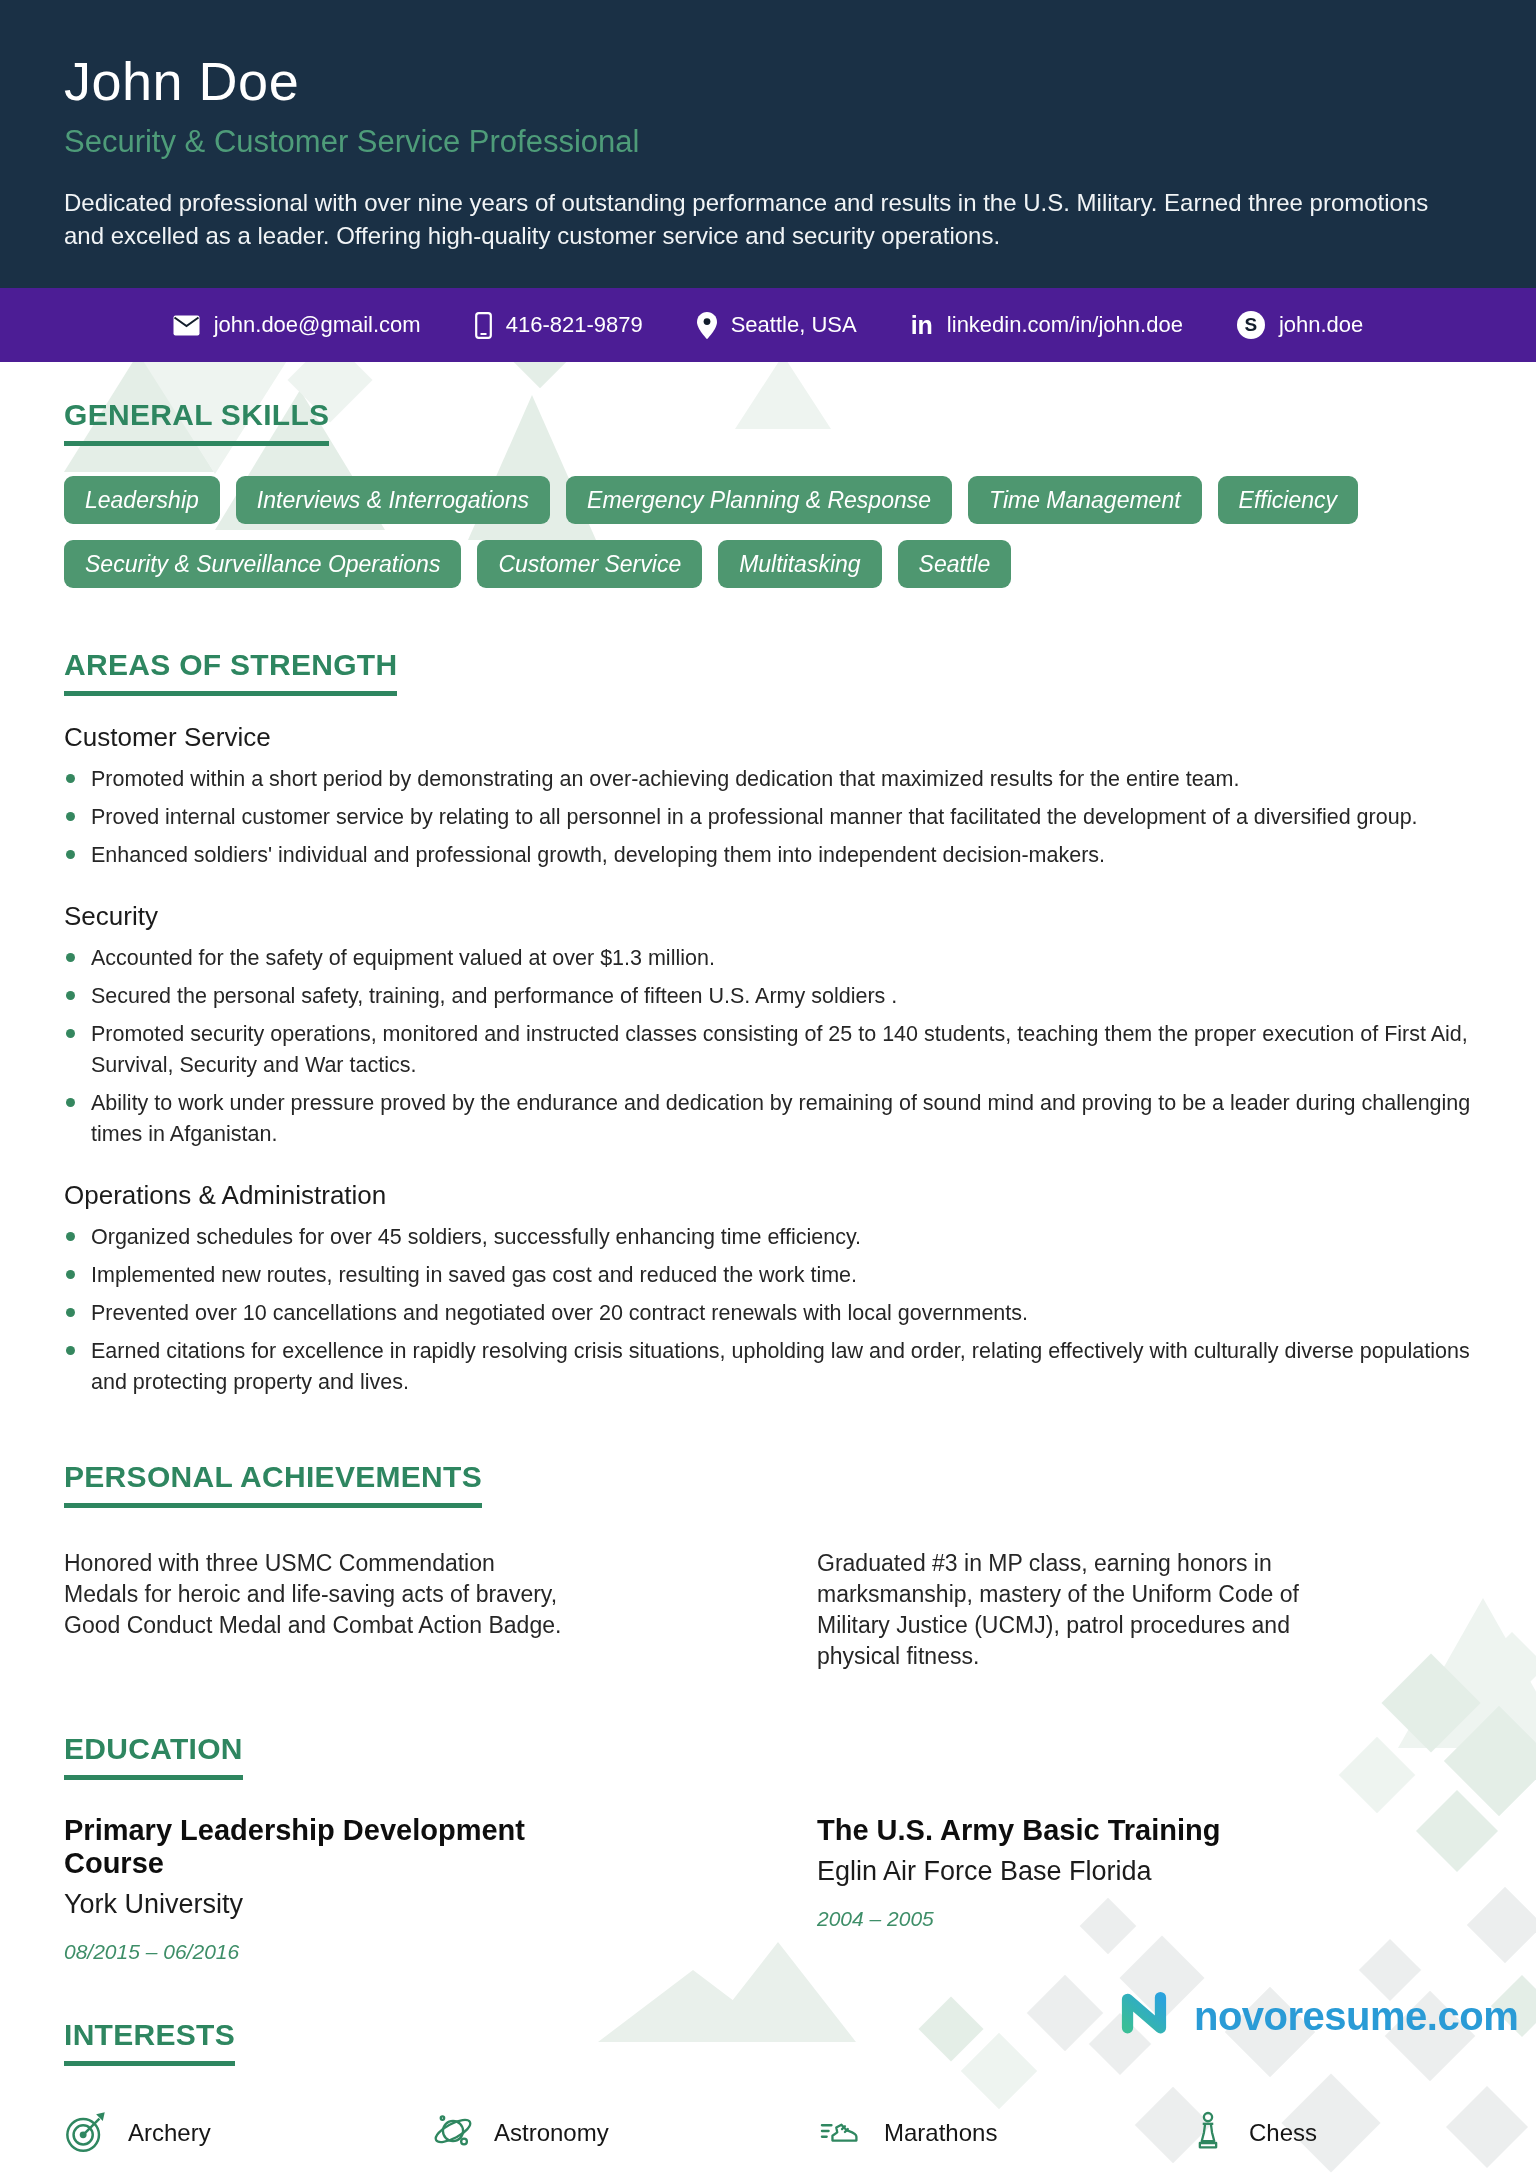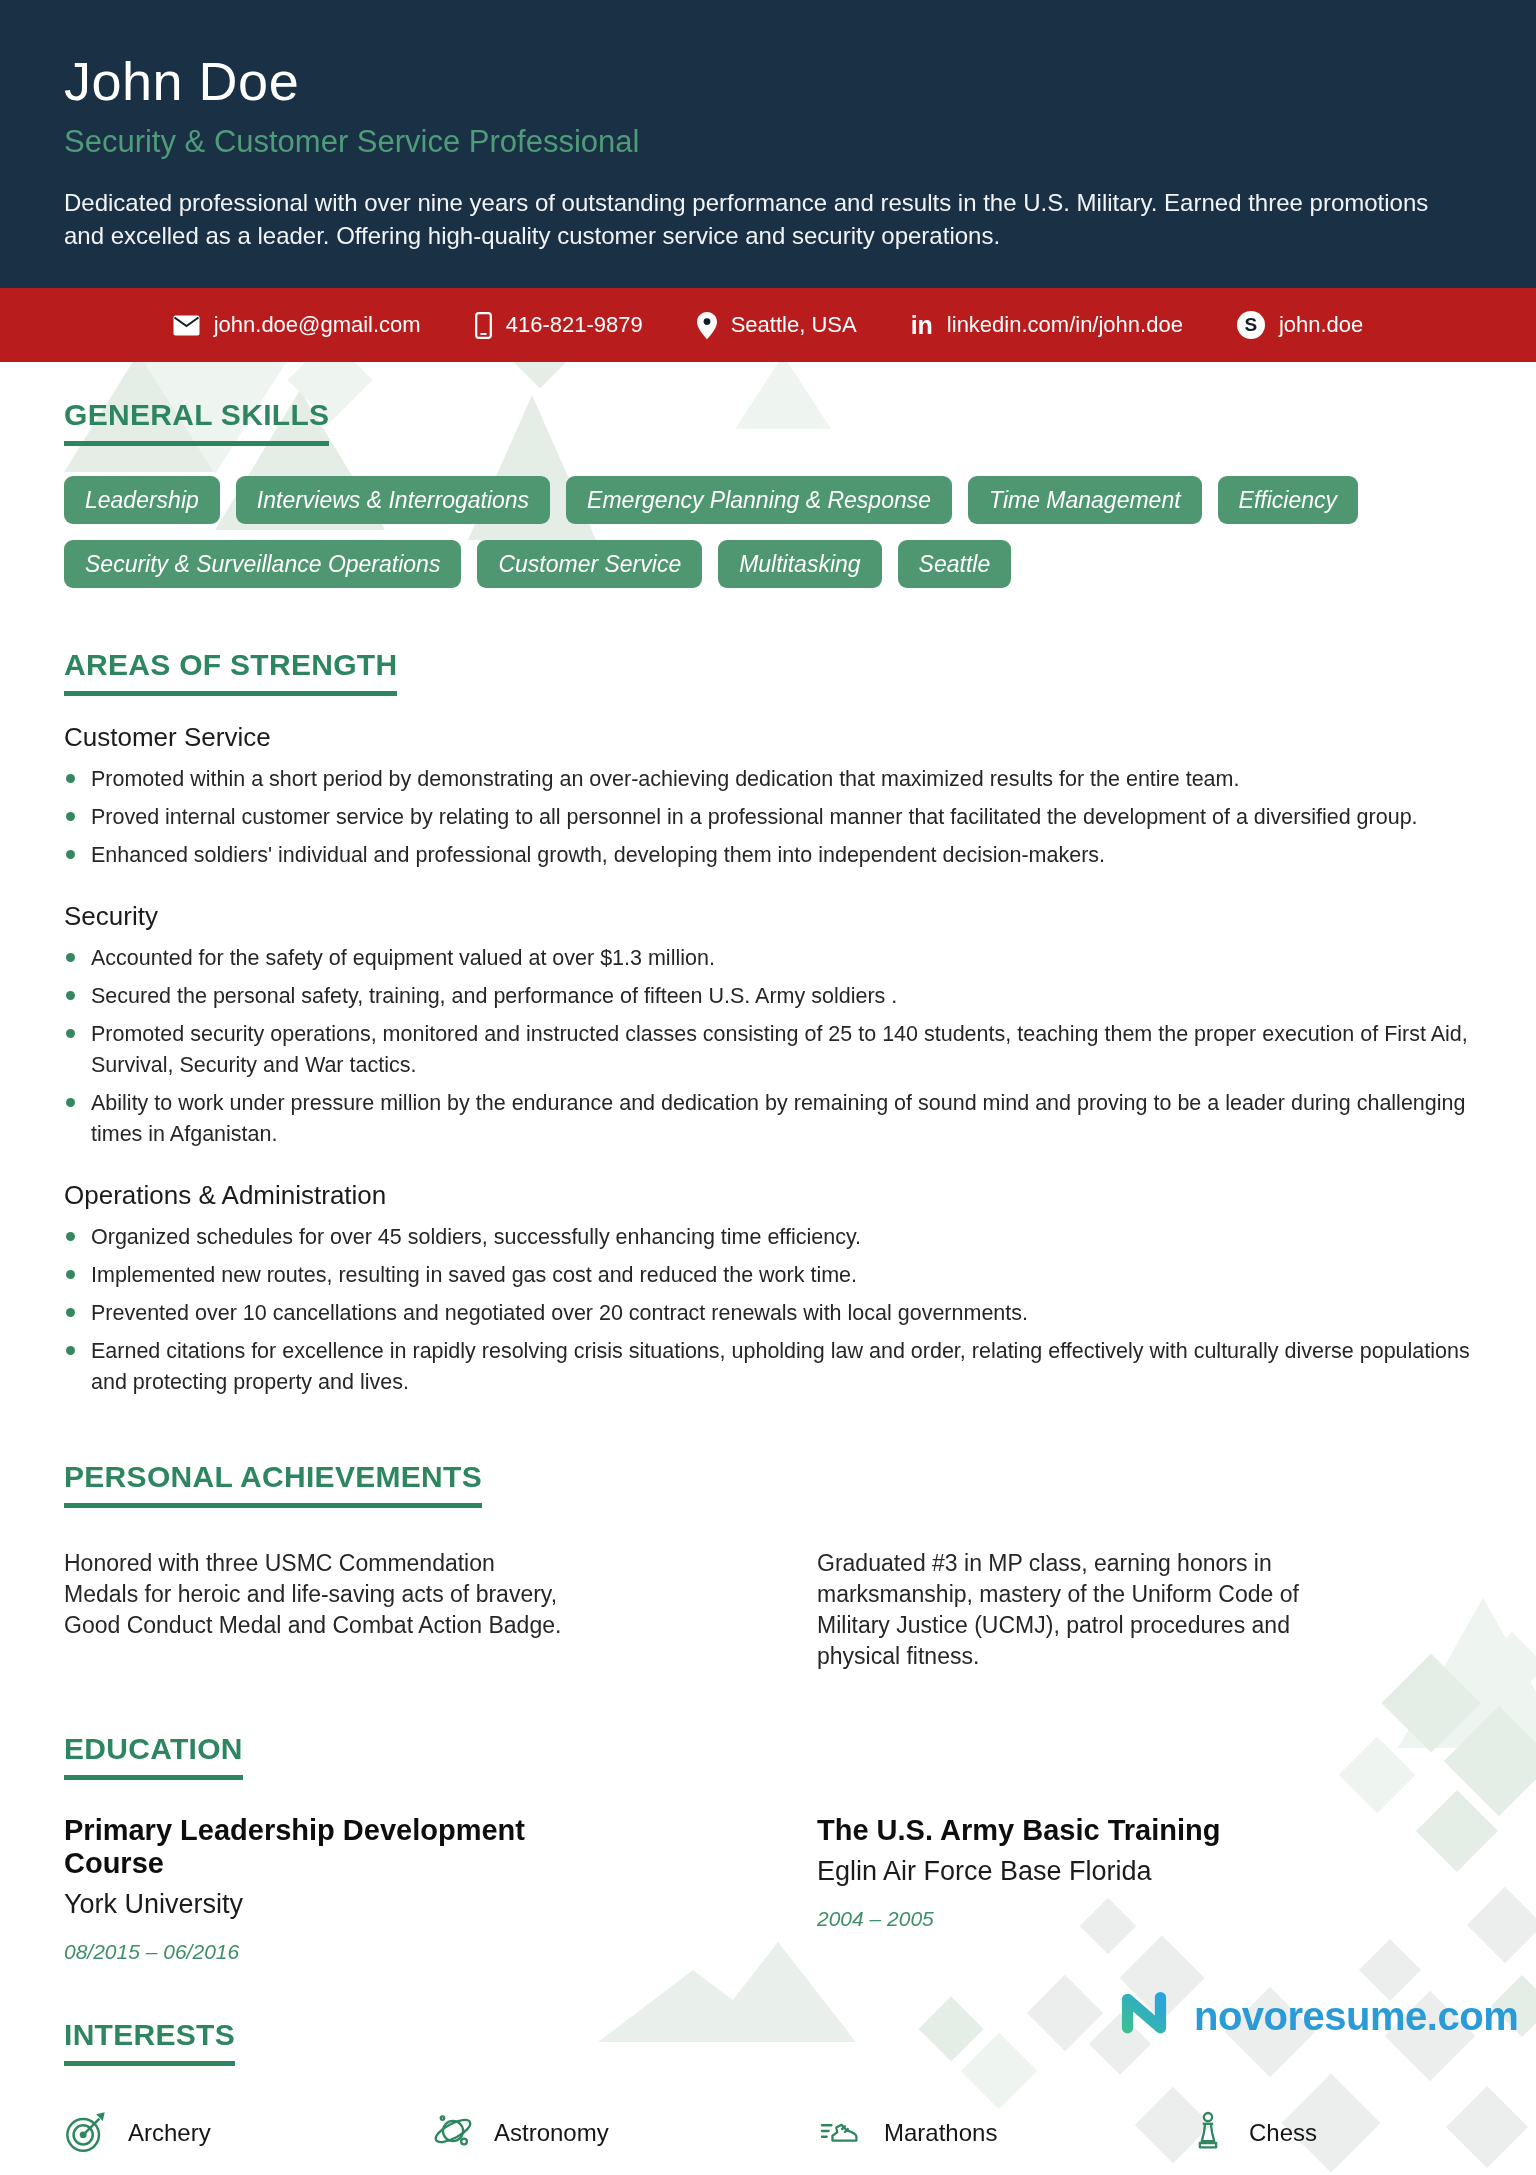--- a/index.html
+++ b/index.html
@@ -13,21 +13,21 @@
   .tu { position:absolute; width:0; height:0; }
   .td { position:absolute; width:0; height:0; }
 
   
   .header { position:relative; z-index:2; background:#1A3045; padding:50px 64px 36px 64px; }
   .name { font-size:54px; font-weight:normal; color:#ffffff; letter-spacing:0.5px; }
   .title { font-size:31px; color:#4E9C79; margin-top:12px; }
   .summary { font-size:24px; line-height:33px; color:#F1F4F6; margin-top:26px; max-width:1450px; }
 
   
-  .contactbar { position:relative; z-index:2; background:#b91c1c; height:74px; display:flex; align-items:center; justify-content:center; gap:54px; }
+  .contactbar { position:relative; z-index:2; background:#4c1d95; height:74px; display:flex; align-items:center; justify-content:center; gap:54px; }
   .citem { display:flex; align-items:center; gap:14px; color:#ffffff; font-size:22px; text-decoration:none; }
   .cicon { display:flex; align-items:center; justify-content:center; }
   .in-glyph { font-weight:bold; font-size:25px; color:#fff; line-height:1; }
   .skype-glyph { width:28px; height:28px; border-radius:50%; background:#fff; color:#121D2B; font-weight:bold; font-size:19px; display:flex; align-items:center; justify-content:center; }
 
   
   .main { position:relative; z-index:1; padding:0 64px; }
   .sec-heading { display:table; font-size:30px; font-weight:bold; letter-spacing:0.3px; color:#2E8660; padding-bottom:9px; border-bottom:5px solid #2E8660; }
   .mt-gs { margin-top:36px; }
   .mt-aos { margin-top:60px; }
@@ -173,21 +173,21 @@
       <li>Promoted within a short period by demonstrating an over-achieving dedication that maximized results for the entire team.</li>
       <li>Proved internal customer service by relating to all personnel in a professional manner that facilitated the development of a diversified group.</li>
       <li>Enhanced soldiers' individual and professional growth, developing them into independent decision-makers.</li>
     </ul>
 
     <div class="group-title">Security</div>
     <ul class="bullets">
       <li>Accounted for the safety of equipment valued at over $1.3 million.</li>
       <li>Secured the personal safety, training, and performance of fifteen U.S. Army soldiers .</li>
       <li>Promoted security operations, monitored and instructed classes consisting of 25 to 140 students, teaching them the proper execution of First Aid, Survival, Security and War tactics.</li>
-      <li>Ability to work under pressure million by the endurance and dedication by remaining of sound mind and proving to be a leader during challenging times in Afganistan.</li>
+      <li>Ability to work under pressure proved by the endurance and dedication by remaining of sound mind and proving to be a leader during challenging times in Afganistan.</li>
     </ul>
 
     <div class="group-title">Operations &amp; Administration</div>
     <ul class="bullets">
       <li>Organized schedules for over 45 soldiers, successfully enhancing time efficiency.</li>
       <li>Implemented new routes, resulting in saved gas cost and reduced the work time.</li>
       <li>Prevented over 10 cancellations and negotiated over 20 contract renewals with local governments.</li>
       <li>Earned citations for excellence in rapidly resolving crisis situations, upholding law and order, relating effectively with culturally diverse populations and protecting property and lives.</li>
     </ul>
 

